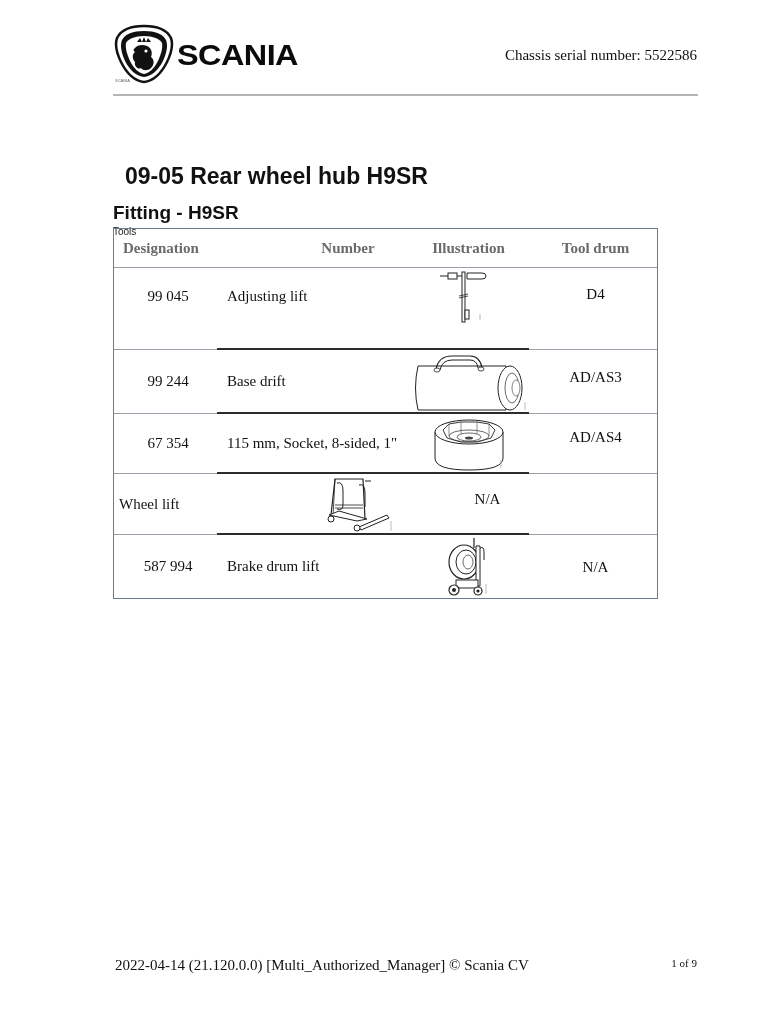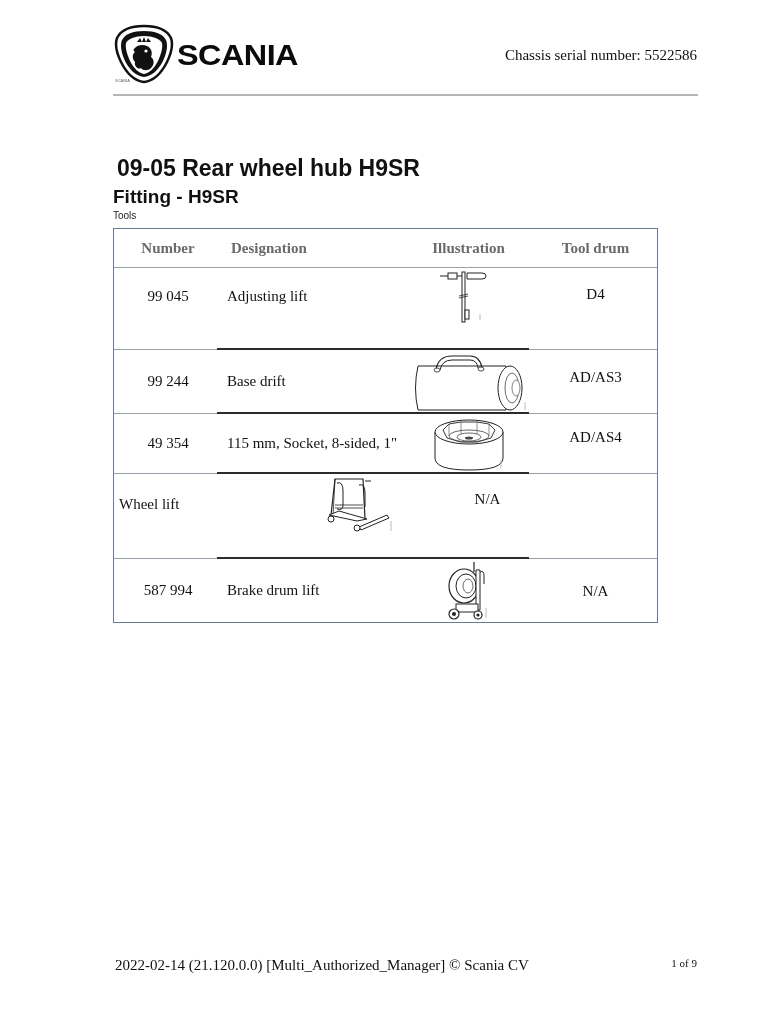--- a/index.html
+++ b/index.html
@@ -22,21 +22,21 @@
       font-size: 15px; color: #111;
     }
     .header-rule {
       position: absolute; left: 113px; top: 94px; width: 585px; height: 0;
       border-top: 2px solid #b5b5b5;
     }
 
     .title-block { position: absolute; left: 113px; top: 150px; }
     .title-main {
       font-family: "Liberation Sans", sans-serif; font-weight: bold;
-      font-size: 23px; line-height: 28px; color: #111; margin: 4px;
+      font-size: 23px; line-height: 28px; color: #111; margin: 12px;
     }
     .title-sub {
       font-family: "Liberation Sans", sans-serif; font-weight: bold;
       font-size: 19px; line-height: 22px; color: #111; margin: 0;
     }
     .title-section {
       font-family: "Liberation Sans", sans-serif;
       font-size: 10px; line-height: 16px; color: #222; margin: 0;
     }
 
@@ -59,21 +59,21 @@
       font-weight: bold; color: #6a6a6a; font-size: 15px;
       align-items: center; padding-top: 0;
     }
     .head { height: 38px; }
     .head .c-tb { align-items: center; padding-top: 0; }
     .head .c-des { padding-left: 9px; }
     .r1 { height: 58px; }
     .r2 { height: 64px; margin-top: 24px; }
     .r3 { height: 60px; }
     .r4 { height: 61px; }
-    .r5 { height: 64px; margin-top: 24px; }
+    .r5 { height: 64px; }
     .r3 .c-des { line-height: 17px; }
     .r1 .c-tb { padding-top: 18px; }
     .r2 .c-tb { padding-top: 19px; }
     .r3 .c-tb { padding-top: 15px; }
     .r4 .c-tb { padding-top: 17px; }
     .r5 .c-tb { padding-top: 24px; }
     svg.ill { display: block; }
 
     .footer-left {
       position: absolute; left: 115px; top: 957px; font-size: 15px; color: #111;
@@ -103,22 +103,22 @@
 </div>
 
 <div class="title-block">
   <h1 class="title-main">09-05 Rear wheel hub H9SR</h1>
   <h2 class="title-sub">Fitting - H9SR</h2>
   <div class="title-section">Tools</div>
 </div>
 
 <div class="tools-table">
   <div class="row head">
+    <div class="cell c-des">Designation</div>
     <div class="cell c-num">Number</div>
-    <div class="cell c-des">Designation</div>
     <div class="cell c-ill">Illustration</div>
     <div class="cell c-tb">Tool drum</div>
   </div>
 
   <div class="row r1">
     <div class="cell c-num">99 045</div>
     <div class="cell c-des">Adjusting lift</div>
     <div class="cell c-ill">
       <svg class="ill" width="70" height="54" viewBox="0 0 70 54">
         <line x1="6" y1="6" x2="14" y2="6" stroke="#222" stroke-width="1"></line>
@@ -150,21 +150,21 @@
         <ellipse cx="27" cy="18" rx="3" ry="2" fill="#fff" stroke="#222" stroke-width="0.8"></ellipse>
         <ellipse cx="71" cy="17" rx="3" ry="2" fill="#fff" stroke="#222" stroke-width="0.8"></ellipse>
         <line x1="115" y1="50" x2="115" y2="58" stroke="#aaa" stroke-width="0.8"></line>
       </svg>
     </div>
     <div class="cell c-tb">AD/AS3</div>
   </div>
 
   <div class="row r3">
     <div class="dark-seg"></div>
-    <div class="cell c-num">49 354</div>
+    <div class="cell c-num">67 354</div>
     <div class="cell c-des">115 mm, Socket, 8-sided, 1"</div>
     <div class="cell c-ill">
       <svg class="ill" width="80" height="56" viewBox="0 0 80 56">
         <path d="M6 16 L6 42 Q6 54 40 54 Q74 54 74 42 L74 16" fill="#fff" stroke="#222" stroke-width="1"></path>
         <ellipse cx="40" cy="16" rx="34" ry="12" fill="#fff" stroke="#222" stroke-width="1"></ellipse>
         <path d="M14 14 L20 8 L32 6 L48 6 L60 8 L66 14 L62 22 L48 26 L32 26 L18 22 Z" fill="#fff" stroke="#222" stroke-width="0.9"></path>
         <line x1="20" y1="8" x2="20" y2="20" stroke="#444" stroke-width="0.6"></line>
         <line x1="32" y1="6" x2="32" y2="18" stroke="#444" stroke-width="0.6"></line>
         <line x1="48" y1="6" x2="48" y2="18" stroke="#444" stroke-width="0.6"></line>
         <line x1="60" y1="8" x2="60" y2="20" stroke="#444" stroke-width="0.6"></line>
@@ -216,14 +216,14 @@
         <circle cx="10" cy="54" r="2" fill="#222"></circle>
         <circle cx="34" cy="55" r="4" fill="#fff" stroke="#222" stroke-width="1.2"></circle>
         <circle cx="34" cy="55" r="1.6" fill="#222"></circle>
         <line x1="42" y1="48" x2="42" y2="58" stroke="#aaa" stroke-width="0.8"></line>
       </svg>
     </div>
     <div class="cell c-tb">N/A</div>
   </div>
 </div>
 
-<div class="footer-left">2022-02-14 (21.120.0.0) [Multi_Authorized_Manager] © Scania CV</div>
+<div class="footer-left">2022-04-14 (21.120.0.0) [Multi_Authorized_Manager] © Scania CV</div>
 <div class="footer-right">1 of 9</div>
 
 </body></html>

